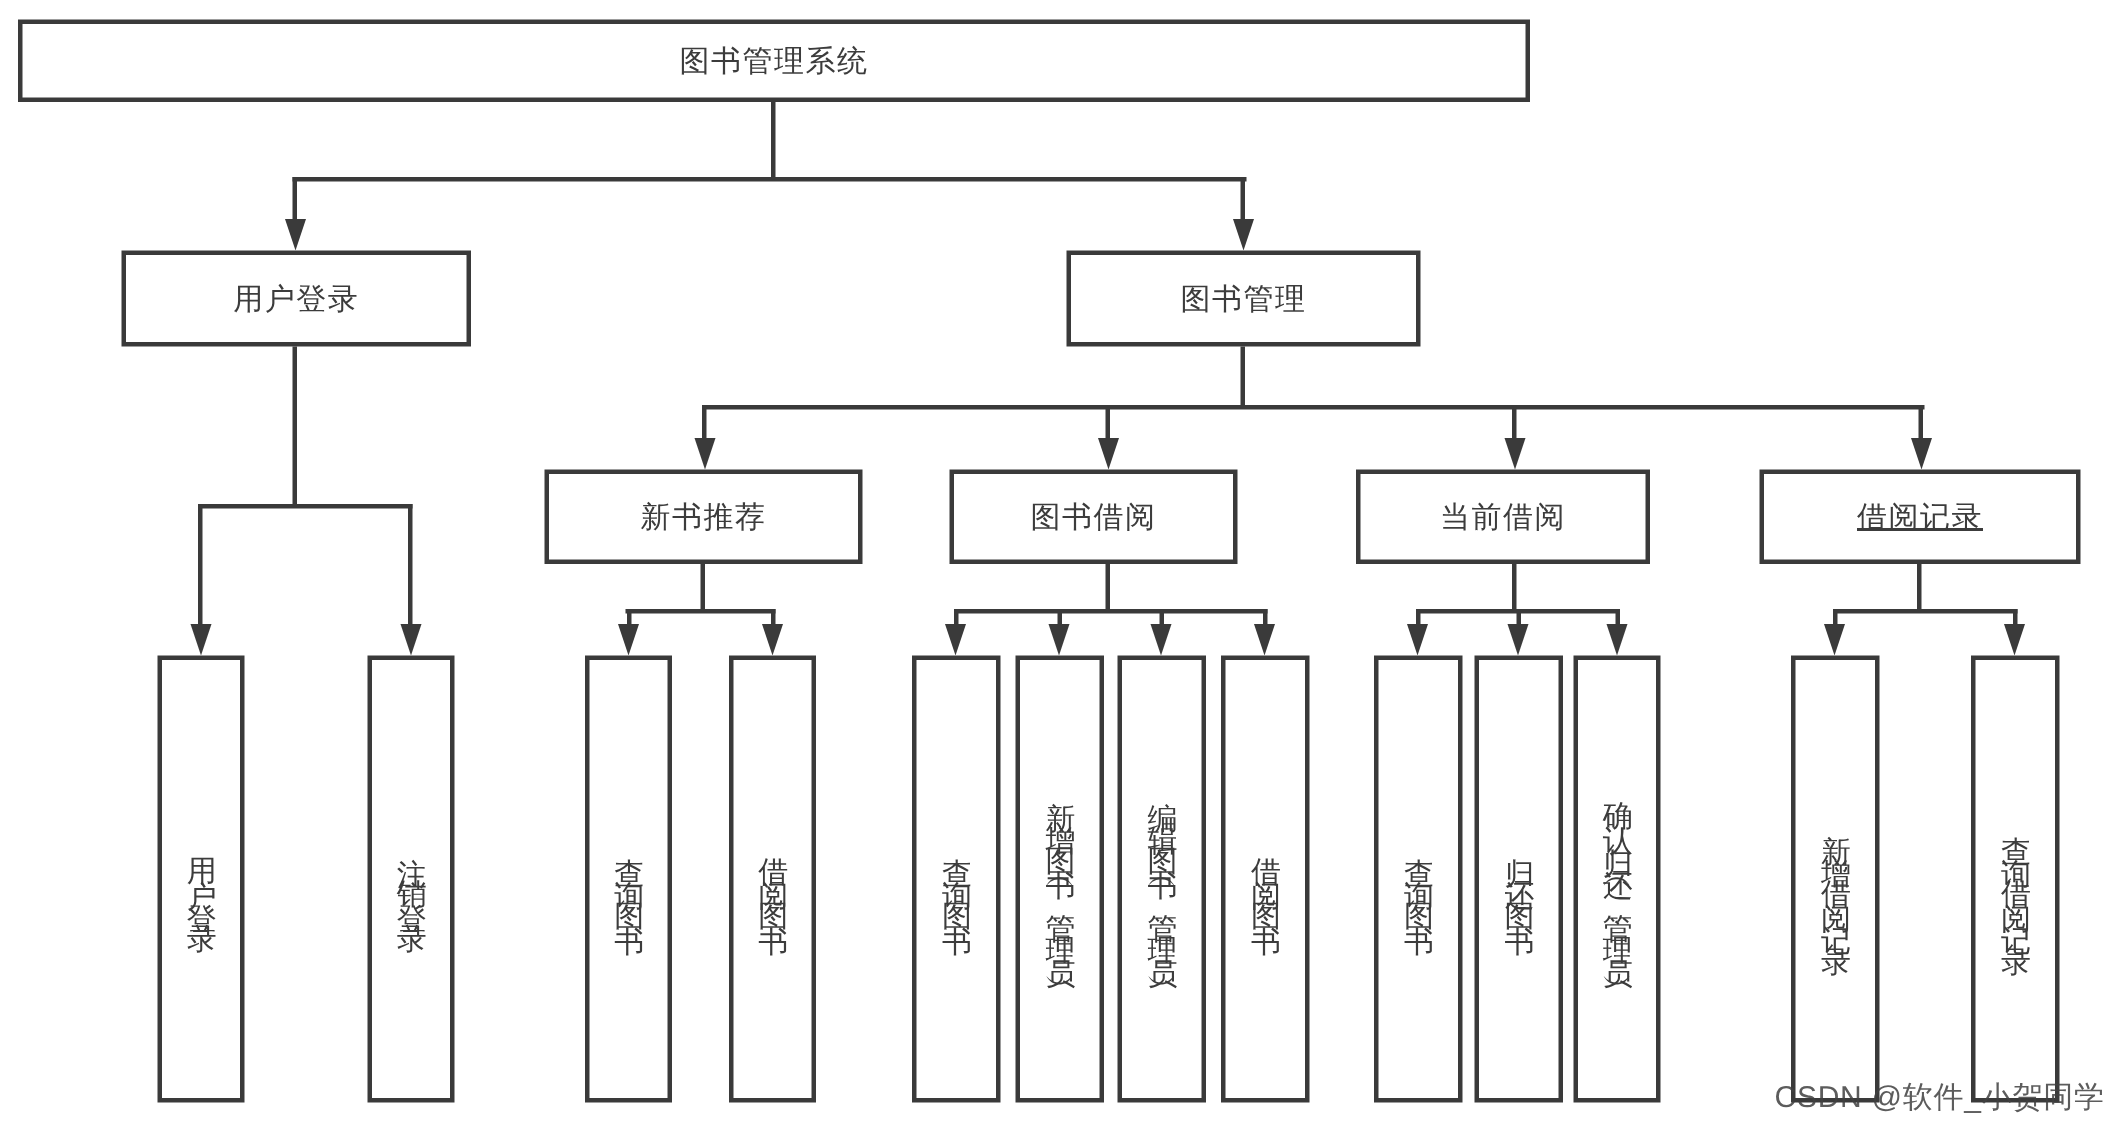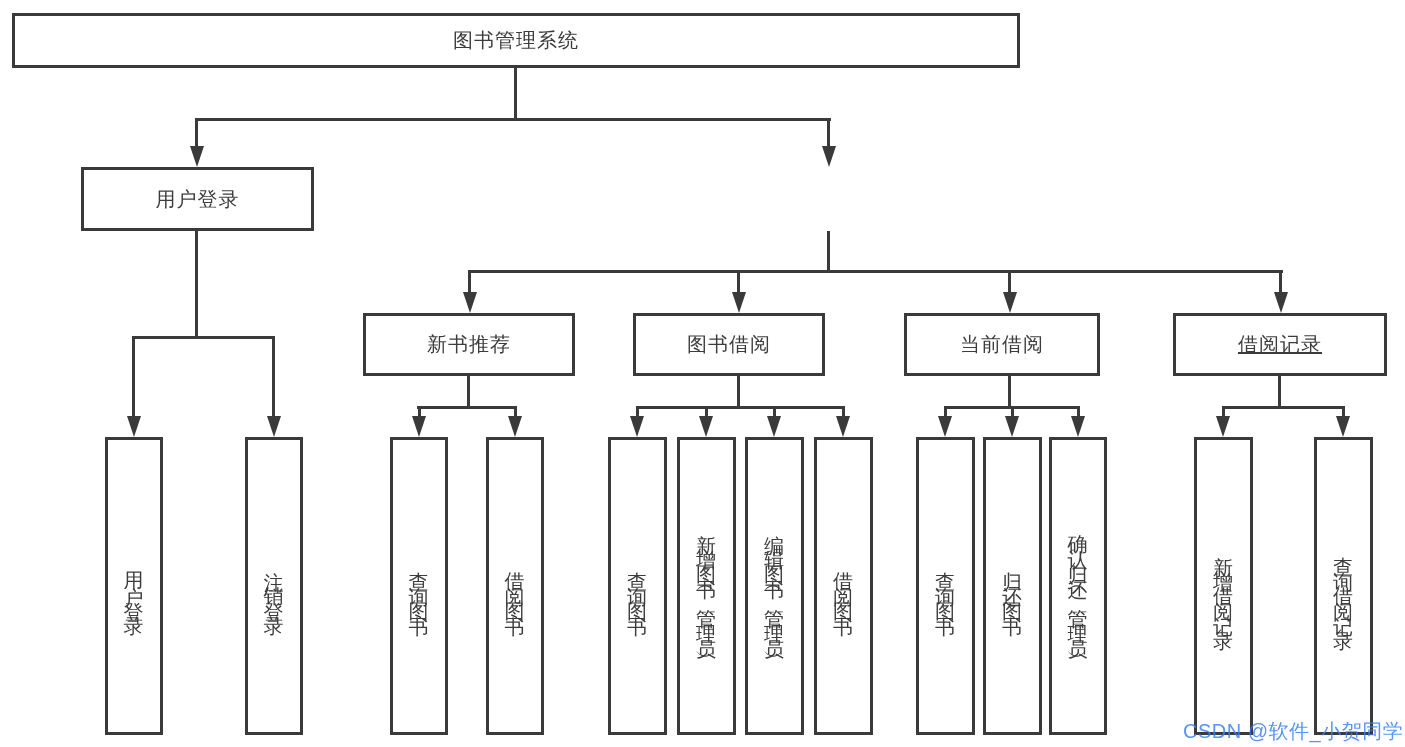--- a/index.html
+++ b/index.html
@@ -20,21 +20,21 @@
     writing-mode:vertical-rl;text-orientation:mixed;
     font-size:20px;line-height:1;letter-spacing:15px;color:#3c3c3c;white-space:nowrap;
   }
   .hline,.vline{position:absolute;background:#3a3a3a;}
   .tri{
     position:absolute;width:0;height:0;
     border-left:7px solid transparent;border-right:7px solid transparent;
     border-top:21px solid #3a3a3a;
   }
   .watermark{
-    position:absolute;left:1183px;top:718px;font-size:20px;color:#3b82f6;
+    position:absolute;left:1183px;top:718px;font-size:20px;color:#404040;
     opacity:.85;letter-spacing:0.5px;z-index:5;white-space:nowrap;
   }
 </style>
 </head>
 <body>
 
 <div id="stage">
 
   <div class="box" style="left:12px;top:13px;width:1008px;height:55px;">
     <span>图书管理系统</span>
@@ -42,20 +42,23 @@
 
   <div class="vline" style="left:514px;top:68px;width:3px;height:52px;"></div>
   <div class="hline" style="left:195px;top:118px;width:636px;height:3px;"></div>
   <div class="vline" style="left:195px;top:118px;width:3px;height:29px;"></div>
   <div class="tri" style="left:190px;top:146px;"></div>
   <div class="vline" style="left:827px;top:118px;width:3px;height:29px;"></div>
   <div class="tri" style="left:822px;top:146px;"></div>
 
   <div class="box" style="left:81px;top:167px;width:233px;height:64px;">
     <span>用户登录</span>
+  </div>
+  <div class="box" style="left:711px;top:167px;width:236px;height:64px;">
+    <span>图书管理</span>
   </div>
 
   <div class="vline" style="left:195px;top:231px;width:3px;height:107px;"></div>
   <div class="hline" style="left:132px;top:336px;width:143px;height:3px;"></div>
   <div class="vline" style="left:132px;top:336px;width:3px;height:81px;"></div>
   <div class="tri" style="left:127px;top:416px;"></div>
   <div class="vline" style="left:272px;top:336px;width:3px;height:81px;"></div>
   <div class="tri" style="left:267px;top:416px;"></div>
 
   <div class="vline" style="left:827px;top:231px;width:3px;height:41px;"></div>

